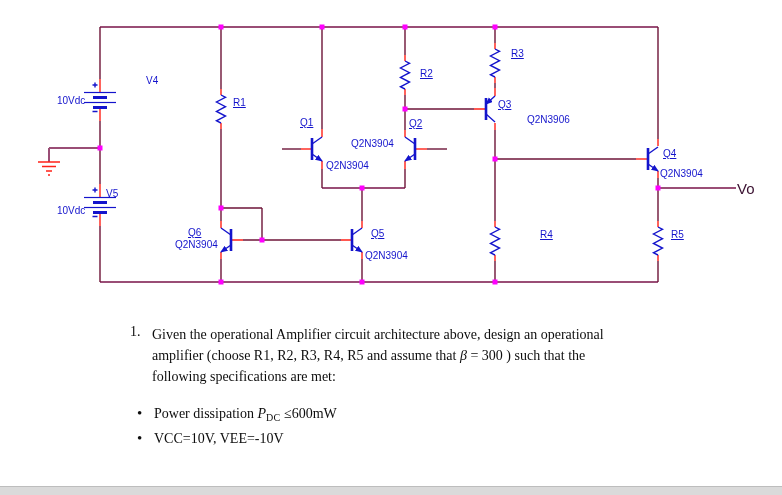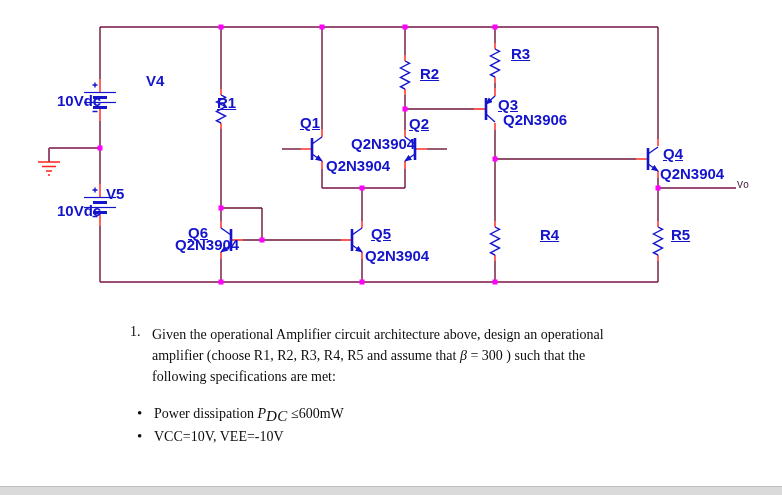--- a/index.html
+++ b/index.html
@@ -1,39 +1,39 @@
 <!DOCTYPE html>
 <html><head>
 <meta charset="utf-8">
 <style>
   html,body { margin:0; padding:0; background:#fff; }
   .screen { position:relative; width:782px; height:495px; background:#ffffff; overflow:hidden;
             font-family:"Liberation Sans", sans-serif; }
 
   
-  .slabel  { position:absolute; font-size:15px; line-height:11px; color:#1414cc;
-             white-space:nowrap; font-family:"Liberation Sans", sans-serif;font-weight:bold; }
+  .slabel  { position:absolute; font-size:10px; line-height:11px; color:#1414cc;
+             white-space:nowrap; font-family:"Liberation Sans", sans-serif; }
   .refdes  { text-decoration:underline; }
-  .netlabel{ position:absolute; font-size:10px; color:#3a1030; white-space:nowrap;
-             font-family:Liberation Mono, monospace; }
+  .netlabel{ position:absolute; font-size:15px; color:#3a1030; white-space:nowrap;
+             font-family:Liberation Sans, sans-serif; }
 
   
   .doc   { position:absolute; left:0; top:318px; width:782px; color:#0d0d0d;
            font-family:"Liberation Serif", serif; font-size:14px; }
   .qnum  { position:absolute; left:130px; top:6px; }
   .qtext { position:absolute; left:152px; top:6px; width:560px; line-height:21px; }
   .bullets { position:absolute; left:154px; top:86px; width:580px; margin:0; padding:0;
              list-style:none; }
   .bullets li { position:relative; line-height:20px; }
   .bullets li::before { content:"\2022"; position:absolute; left:-17px; top:-1px;
                         font-size:15px; }
   .bullets li:nth-child(2) { margin-top:1px; }
   .bullets li:nth-child(3) { margin-top:5px; }
   .mvar { font-style:italic; }
-  .msub { font-size:15px; font-style:italic; vertical-align:-3px; letter-spacing:0.3px; }
+  .msub { font-size:10px; vertical-align:-3px; letter-spacing:0.3px; }
 
   .bottombar { position:absolute; left:0; top:486px; width:782px; height:9px;
                background:#dadada; border-top:1px solid #bdbdbd; box-sizing:border-box; }
 
   svg .bus    { stroke:#9a4e76; stroke-width:2;   fill:none; }
   svg .w      { stroke:#6e1538; stroke-width:1.4; fill:none; }
   svg .pin    { stroke:#ff2218; stroke-width:1.4; fill:none; }
   svg .cmp    { stroke:#1414cc; stroke-width:1.4; fill:none; }
   svg .bar    { stroke:#1414cc; stroke-width:2.6; fill:none; }
   svg .plateT { stroke:#1414cc; stroke-width:1.2; fill:none; }
@@ -181,36 +181,36 @@
       <rect class="dot" x="492.5" y="279.5" width="5" height="5"></rect>
     </g>
   </svg>
 
   
   <div class="slabel" style="left:106px; top:75px;margin-left:40px;">V4</div>
   <div class="slabel" style="left:57px;  top:95px;">10Vdc</div>
   <div class="slabel" style="left:106px; top:182px;margin-top:6px;">V5</div>
   <div class="slabel" style="left:57px;  top:205px;">10Vdc</div>
 
-  <div class="slabel refdes" style="left:217px; top:97px;">R1</div>
+  <div class="slabel refdes" style="left:233px; top:97px;">R1</div>
   <div class="slabel refdes" style="left:420px; top:68px;">R2</div>
   <div class="slabel refdes" style="left:511px; top:48px;">R3</div>
   <div class="slabel refdes" style="left:496px; top:229px;margin-left:44px;">R4</div>
   <div class="slabel refdes" style="left:671px; top:229px;">R5</div>
 
   <div class="slabel refdes" style="left:300px; top:117px;">Q1</div>
   <div class="slabel refdes" style="left:409px; top:118px;">Q2</div>
   <div class="slabel refdes" style="left:498px; top:99px;">Q3</div>
   <div class="slabel refdes" style="left:663px; top:148px;">Q4</div>
   <div class="slabel refdes" style="left:371px; top:228px;">Q5</div>
   <div class="slabel refdes" style="left:188px; top:227px;">Q6</div>
 
   <div class="slabel" style="left:326px; top:160px;">Q2N3904</div>
   <div class="slabel" style="left:351px; top:138px;">Q2N3904</div>
-  <div class="slabel" style="left:503px; top:114px;">Q2N3906</div>
+  <div class="slabel" style="left:527px; top:114px;">Q2N3906</div>
   <div class="slabel" style="left:660px; top:168px;">Q2N3904</div>
   <div class="slabel" style="left:365px; top:250px;">Q2N3904</div>
   <div class="slabel" style="left:175px; top:239px;">Q2N3904</div>
 
   <div class="netlabel" style="left:737px; top:180px;">Vo</div>
 
   
   <div class="doc">
     <span class="qnum">1.</span>
     <div class="qtext">

